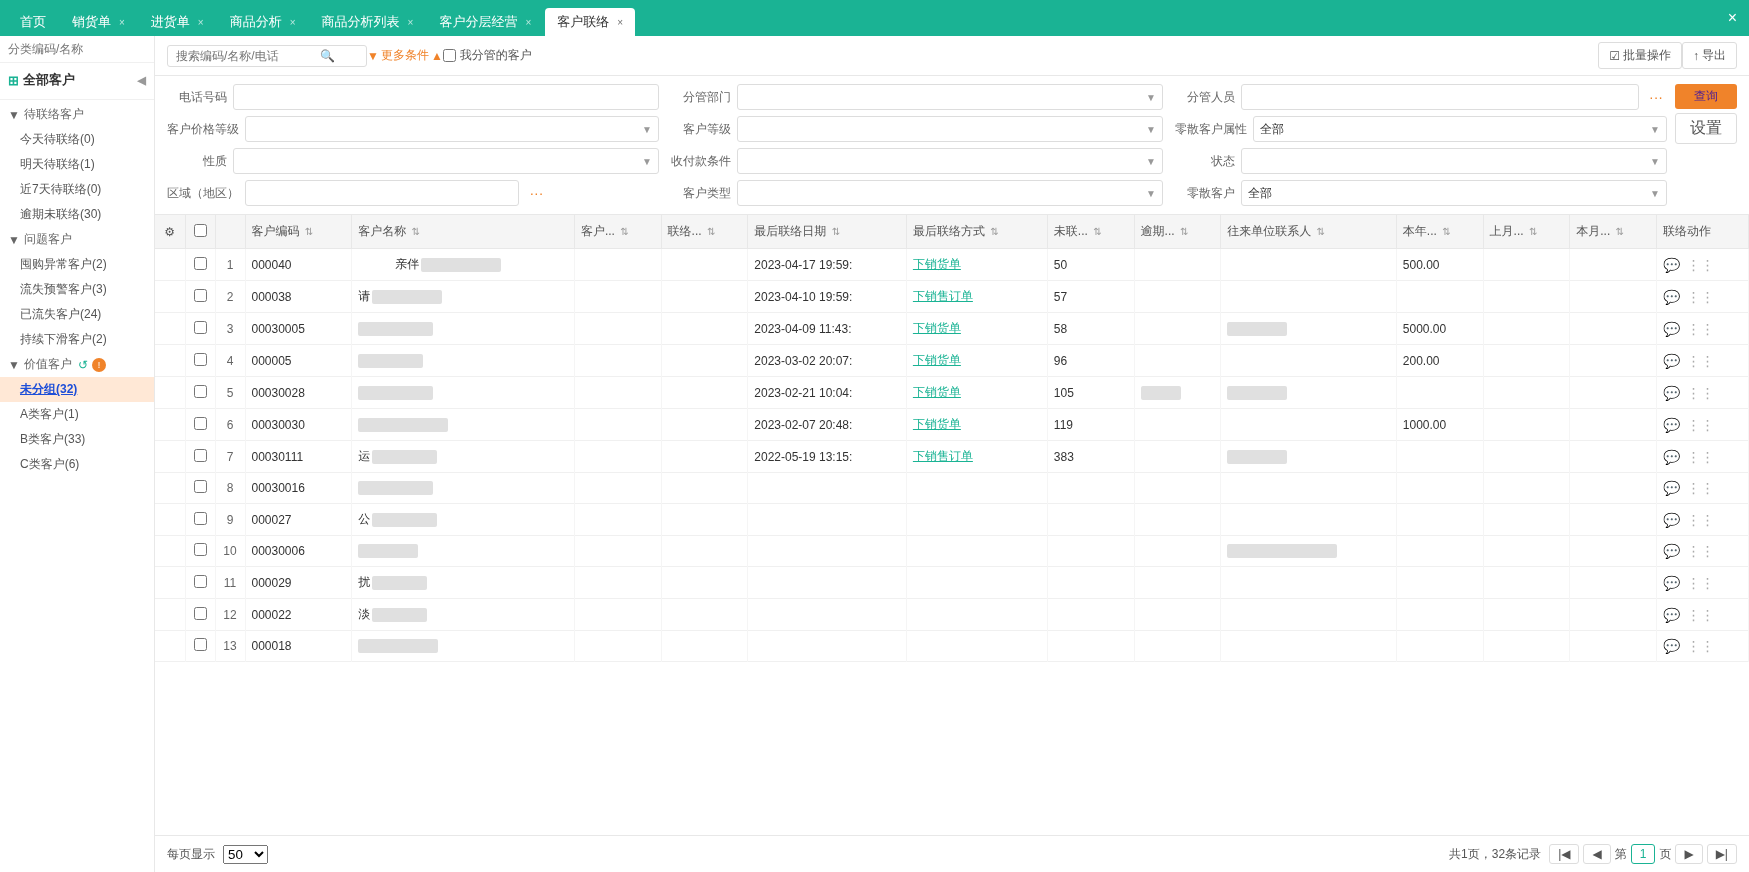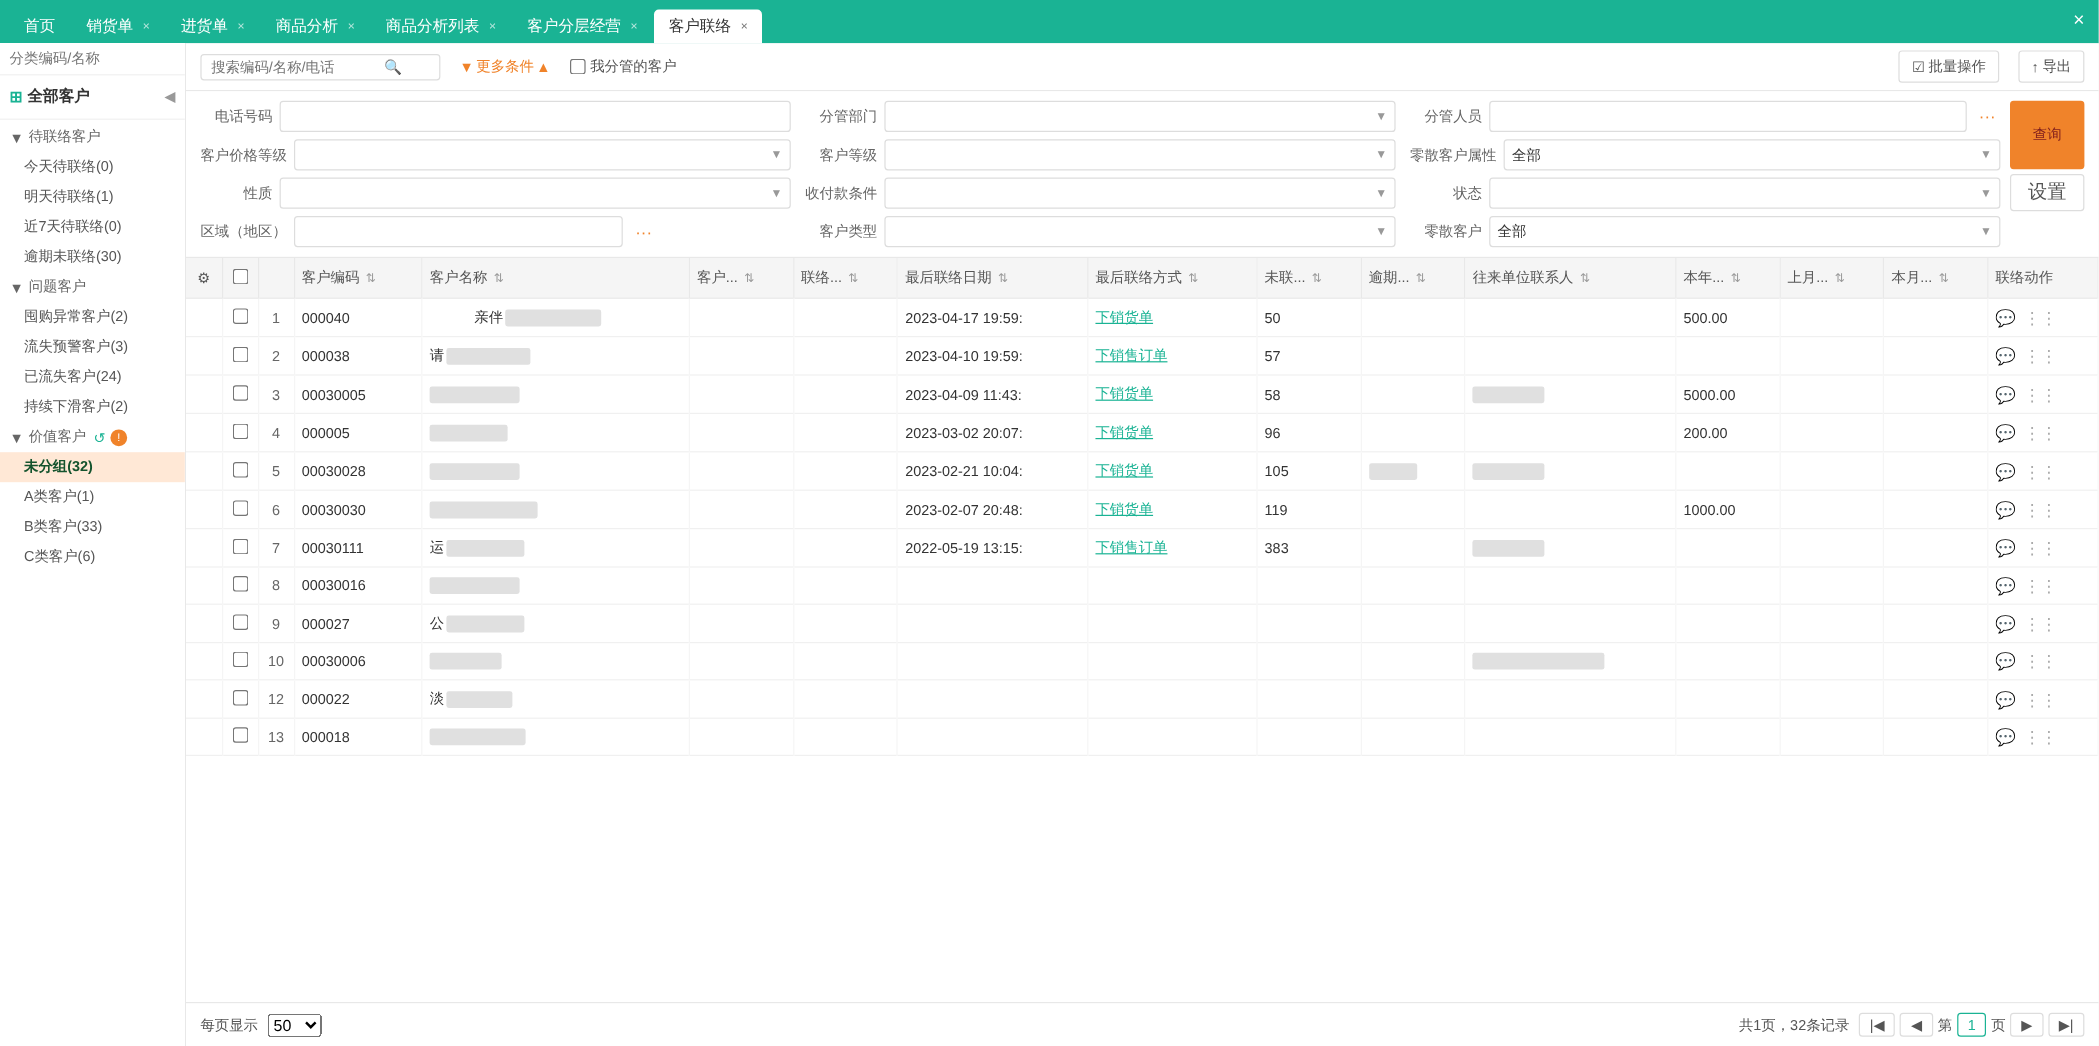--- a/index.html
+++ b/index.html
@@ -83,39 +83,39 @@
       gap: 4px;
       cursor: pointer;
     }
     .sidebar-item {
       padding: 4px 8px 4px 20px;
       color: #555;
       cursor: pointer;
       font-size: 12px;
       white-space: nowrap;
     }
-    .sidebar-item.active { background: #ffe8d6; color: #14532d; font-weight: bold; }
+    .sidebar-item.active { background: #ffe8d6; color: #1d4ed8; font-weight: bold; text-decoration: underline; }
     .sidebar-divider { height: 1px; background: #f0f0f0; margin: 2px 0; }
 
     
     .content-area {
       flex: 1;
       display: flex;
       flex-direction: column;
       overflow: hidden;
     }
 
     
     .filter-bar {
       background: white;
       border-bottom: 1px solid #e8e8e8;
       padding: 6px 12px;
       display: flex;
       align-items: center;
-      gap: 16px;
+      gap: 0;
     }
     .filter-search-input {
       display: flex;
       align-items: center;
       border: 1px solid #ddd;
       border-radius: 3px;
       padding: 3px 8px;
       gap: 4px;
       width: 200px;
     }
@@ -216,23 +216,23 @@
     .filter-field .field-select span { font-size: 12px; color: #ccc; }
     .filter-field .field-select .arrow { color: #999; font-size: 10px; }
     .filter-actions {
       display: flex;
       flex-direction: column;
       gap: 4px;
       align-self: flex-start;
     }
     .btn-query {
       background: #f0832a;
-      color: #7f1d1d;
+      color: #4c1d95;
       border: none;
-      padding: 20px 14px;
+      padding: 4px 14px;
       border-radius: 3px;
       cursor: pointer;
       font-size: 12px;
     }
     .btn-reset {
       background: white;
       color: #555;
       border: 1px solid #ddd;
       padding: 4px 14px;
       border-radius: 3px;
@@ -783,20 +783,43 @@
     <td>
       <div class="action-icons">
         <span class="action-icon">💬</span>
         <span class="action-icon2">⋮⋮</span>
       </div>
     </td>
   </tr>
             <tr>
     <td style="text-align:center;"></td>
     <td style="text-align:center;"><input type="checkbox" style=""></td>
+    <td class="row-num">11</td>
+    <td>000029</td>
+    <td><span style="margin-right:2px;">扰</span><span class="blurred" style="width:55px;"></span></td>
+    <td></td>
+    <td></td>
+    <td></td>
+    <td class="link"></td>
+    <td></td>
+    <td></td>
+    <td></td>
+    <td></td>
+    <td></td>
+    <td></td>
+    <td>
+      <div class="action-icons">
+        <span class="action-icon">💬</span>
+        <span class="action-icon2">⋮⋮</span>
+      </div>
+    </td>
+  </tr>
+            <tr>
+    <td style="text-align:center;"></td>
+    <td style="text-align:center;"><input type="checkbox" style=""></td>
     <td class="row-num">12</td>
     <td>000022</td>
     <td><span style="margin-right:2px;">淡</span><span class="blurred" style="width:55px;"></span></td>
     <td></td>
     <td></td>
     <td></td>
     <td class="link"></td>
     <td></td>
     <td></td>
     <td></td>

